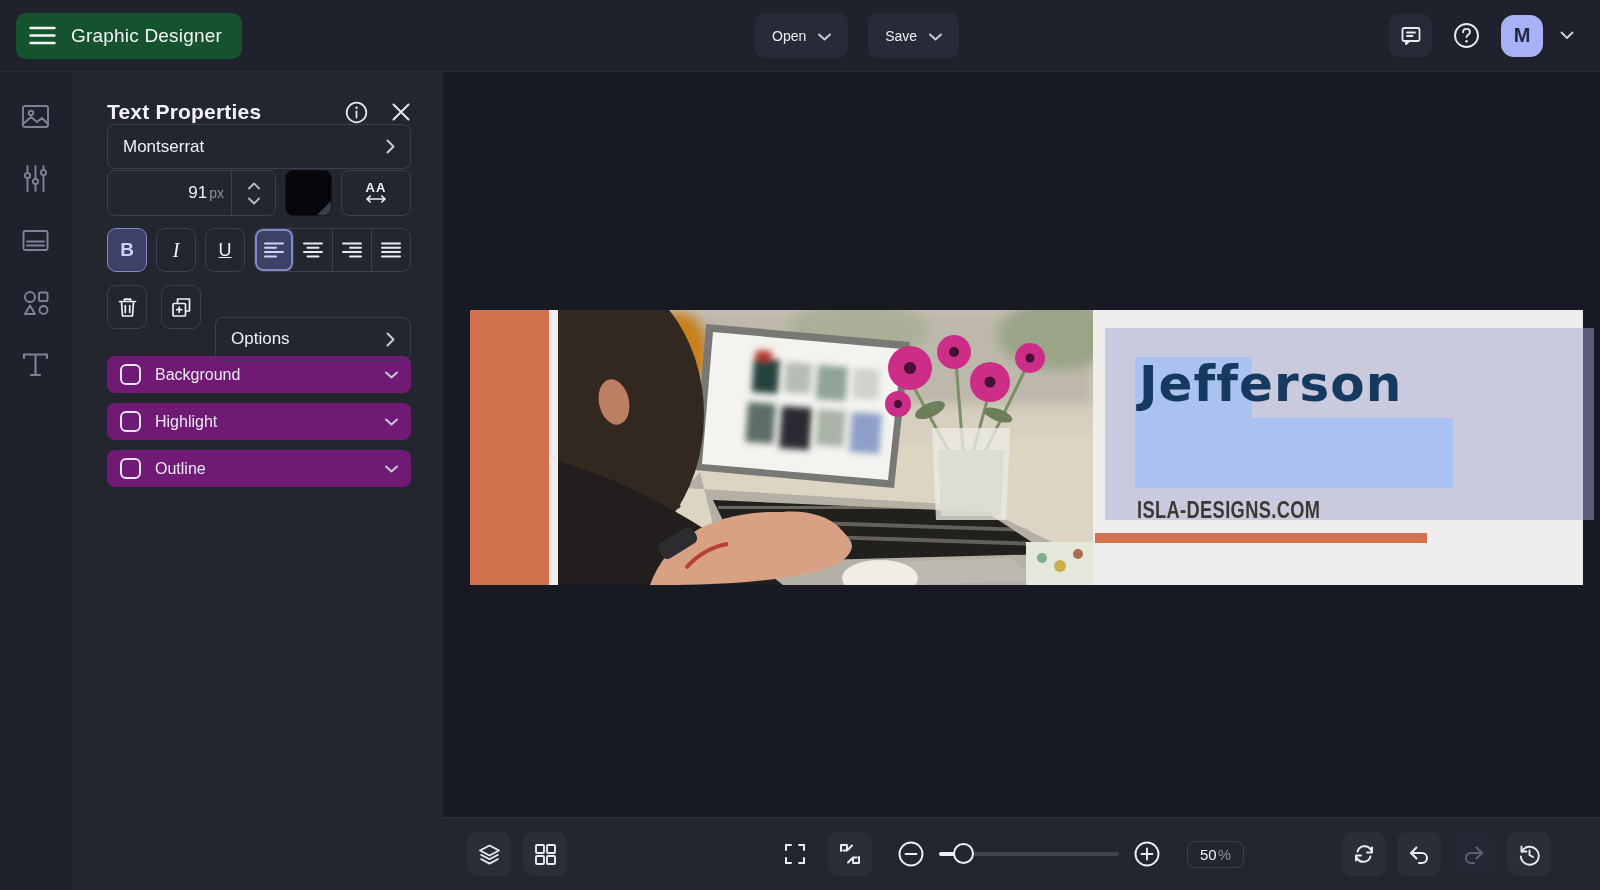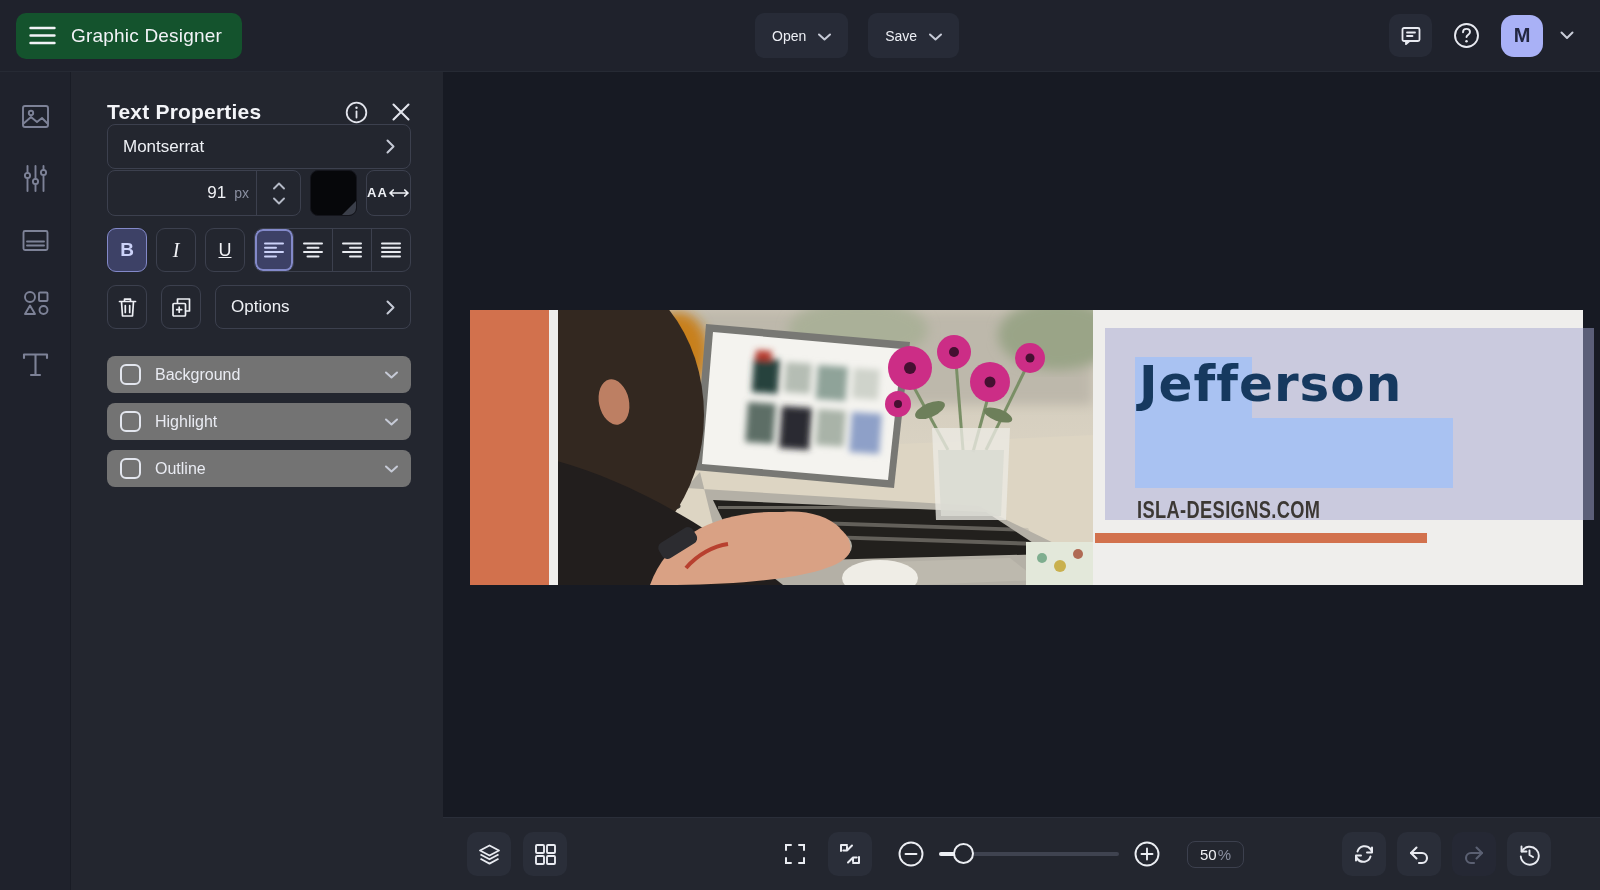--- a/index.html
+++ b/index.html
@@ -45,54 +45,54 @@
   .row-btn { height:45px; border:1px solid #3c404e; border-radius:8px; display:flex;
     align-items:center; justify-content:space-between; padding:0 15px; color:#eef0f5;
     font-size:17px; cursor:pointer; background:transparent; width:100%;
     font-family:inherit; }
   .font-row { margin-bottom:1px; }
 
   .size-row { display:flex; gap:9px; height:46px; margin-bottom:12px; }
   .size-box { flex:1; border:1px solid #3c404e; border-radius:8px; display:flex; align-items:stretch; }
   .size-val { flex:1; display:flex; align-items:center; justify-content:flex-end;
     padding-right:7px; color:#f0f1f5; font-size:17px; cursor:text; }
-  .size-unit { color:#8a8fa0; font-size:14px; margin-left:8px; }
+  .size-unit { color:#8a8fa0; font-size:14px; margin-left:2px; }
   .size-divider { width:1px; background:#3c404e; }
   .stepper { width:43px; display:flex; flex-direction:column; align-items:center;
     justify-content:center; gap:7px; color:#b4b9c6; }
   .stepper span { display:flex; cursor:pointer; }
   .swatch { width:47px; background:#06070a; border-radius:8px; position:relative;
     overflow:hidden; cursor:pointer; border:1px solid #14151c; }
   .swatch::after { content:""; position:absolute; right:-1px; bottom:-1px; width:0; height:0;
     border-style:solid; border-width:0 0 16px 16px; border-color:transparent transparent #3a3e49 transparent; }
-  .sq-btn { width:45px; border:1px solid #3c404e; border-radius:8px; display:flex;
-    flex-direction:row; align-items:center; justify-content:center; color:#eef0f5; cursor:pointer; }
+  .sq-btn { width:70px; border:1px solid #3c404e; border-radius:8px; display:flex;
+    flex-direction:column; align-items:center; justify-content:center; color:#eef0f5; cursor:pointer; }
   .aa-label { font-size:13px; font-weight:700; letter-spacing:1px; line-height:12px; }
 
   .fmt-row { display:flex; gap:9px; height:44px; margin-bottom:13px; }
   .fmt-btn { width:40px; border:1px solid #3c404e; border-radius:9px; display:flex;
     align-items:center; justify-content:center; color:#f0f1f5; cursor:pointer;
     font-size:18px; background:transparent; font-family:inherit; }
   .fmt-btn.active { background:#3d4166; border-color:#8389c9; color:#ccd2f8; }
   .b-glyph { font-weight:800; font-size:19px; }
   .i-glyph { font-family:"Liberation Serif", serif; font-style:italic; font-size:20px; }
   .u-glyph { text-decoration:underline; font-size:18px; }
   .align-group { flex:1; border:1px solid #3c404e; border-radius:9px; display:flex; overflow:hidden; }
   .align-cell { flex:1; display:flex; align-items:center; justify-content:center;
     color:#e8eaf0; cursor:pointer; border-right:1px solid #3c404e; }
   .align-cell:last-child { border-right:none; }
   .align-cell.active { background:#3d4166; box-shadow:inset 0 0 0 2px #8389c9;
     border-radius:8px; color:#ccd2f8; }
 
   .act-row { display:flex; gap:14px; height:44px; margin-bottom:27px; }
   .act-sq { width:40px; border:1px solid #3c404e; border-radius:9px; display:flex;
     align-items:center; justify-content:center; color:#eef0f5; cursor:pointer; }
-  .options-btn { flex:1; height:44px; }
-
-  .toggle-row { height:37px; background:#737373; border-radius:8px; display:flex;
+  .options-btn { flex:1; height:44px;margin-top:32px; }
+
+  .toggle-row { height:37px; background:#701a75; border-radius:8px; display:flex;
     align-items:center; padding:0 13px; gap:14px; margin-bottom:10px; cursor:pointer; }
   .checkbox { width:21px; height:21px; border:2px solid #e3e6ee; border-radius:6px;
     background:transparent; flex:none; cursor:pointer; }
   .toggle-label { color:#e9ebf2; font-size:16px; flex:1; }
   .toggle-chev { color:#c6cad6; display:flex; }
 
   
   .canvas-area { position:relative; flex:1; background:#171a23; overflow:hidden; }
   .design { position:absolute; left:27px; top:238px; width:1113px; height:275px; }
   .dz-white { position:absolute; inset:0; background:#efeeec; }

